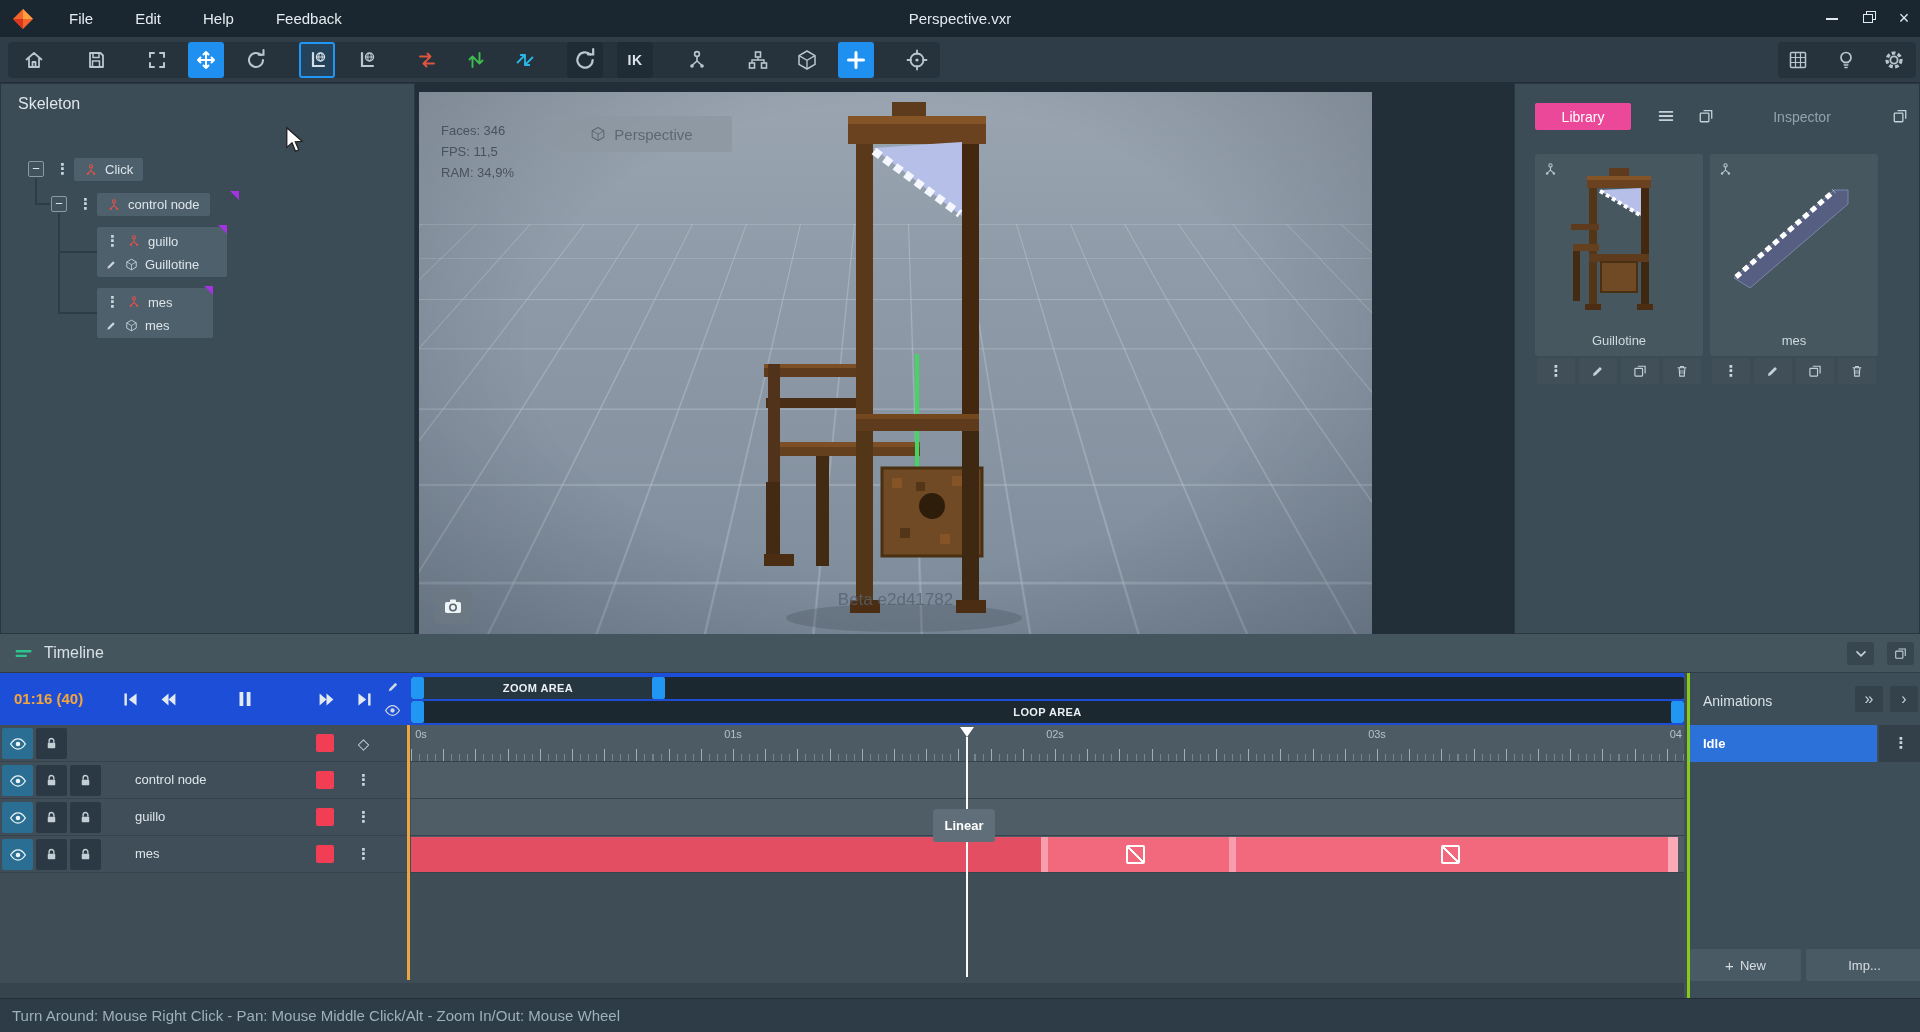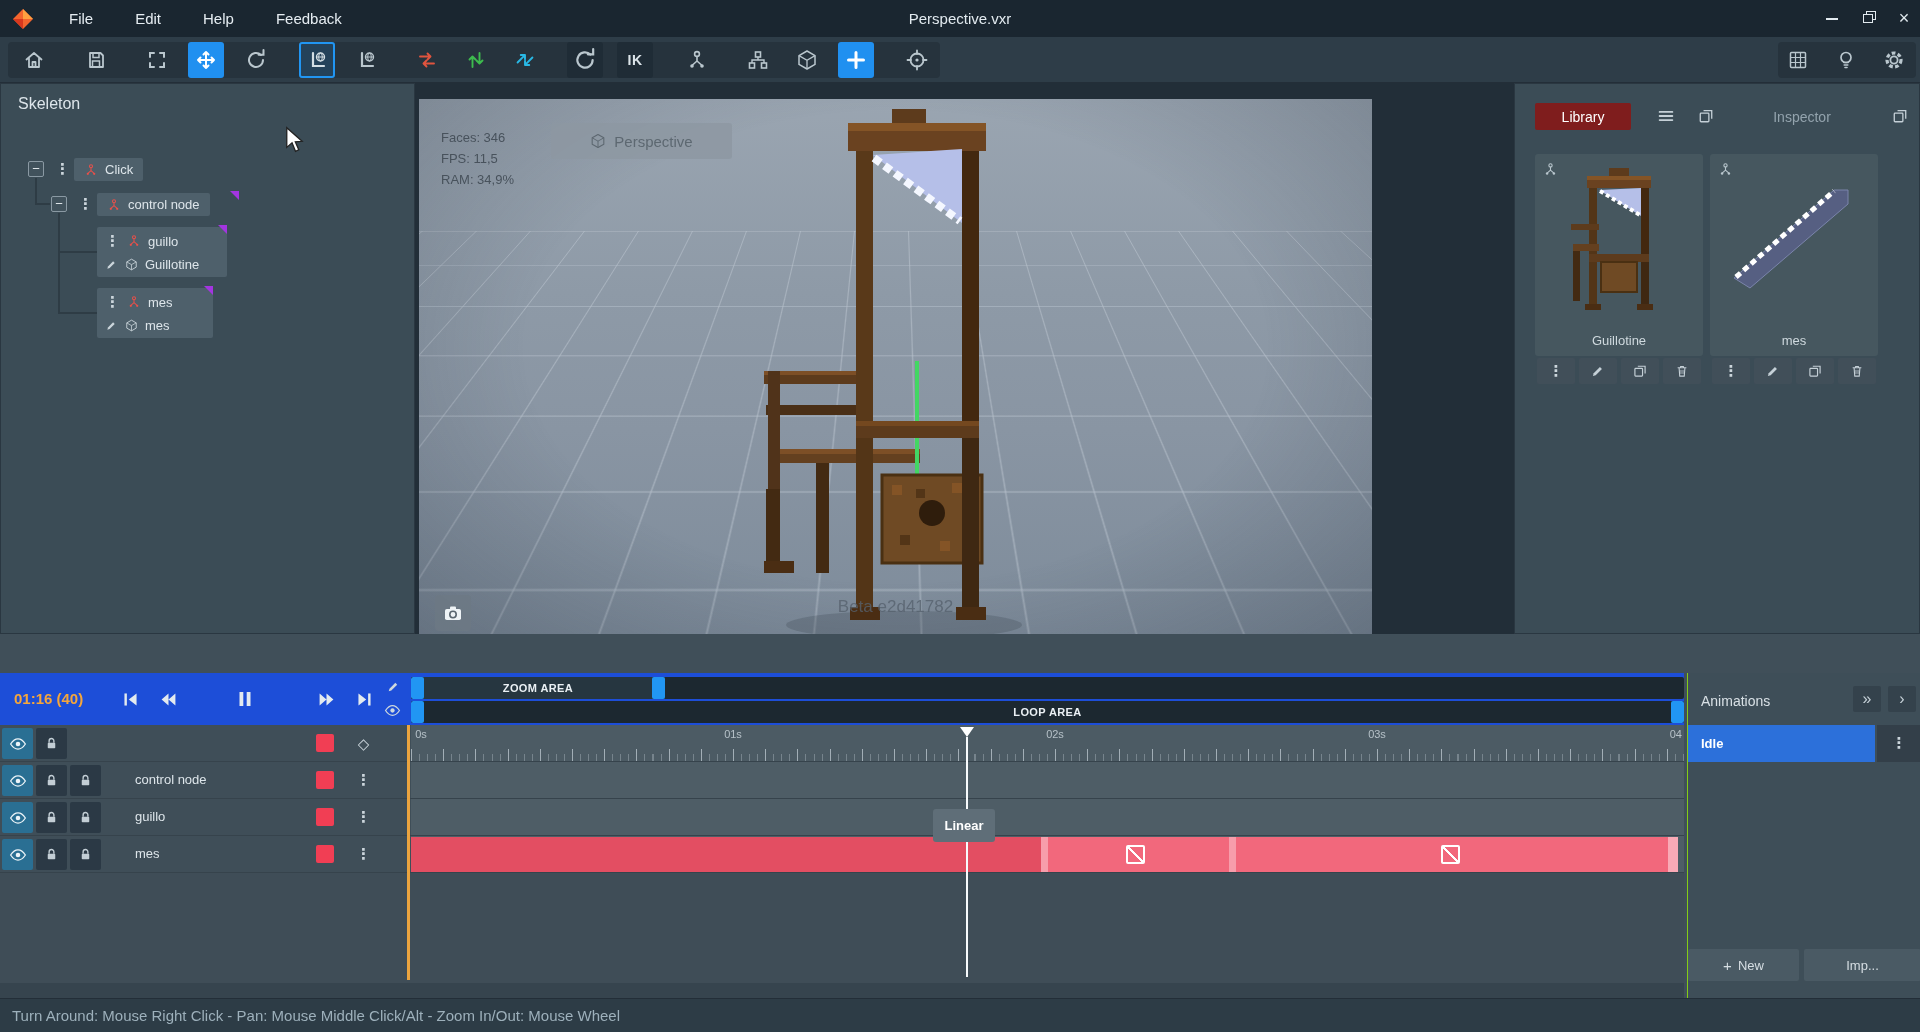--- a/index.html
+++ b/index.html
@@ -25,31 +25,31 @@
 
 .left-panel{position:absolute;left:0;top:83px;width:415px;height:551px;background:#3b4c56;border:1px solid #2a3741}
 .panel-title{position:absolute;left:17px;top:11px;font-size:16px;color:#dde5ea}
 .node-box{position:absolute;background:#4e606b;border-radius:2px}
 .node-row{position:absolute;display:flex;align-items:center;gap:7px;font-size:13px;color:#dde5ea}
 .collapse-box{position:absolute;width:16px;height:16px;border:1px solid #8a99a3;border-radius:2px;color:#e8eef2;font-size:13px;line-height:13px;text-align:center;background:#41525c}
 .dots{color:#ccd6dc;font-size:15px;font-weight:bold;line-height:1}
 .tree-line{position:absolute;background:#2e3c45}
 .flag{position:absolute;width:0;height:0;border-top:9px solid #a335e0;border-left:9px solid transparent}
 
-.viewport{position:absolute;left:419px;top:99px;width:953px;height:551px;overflow:hidden;background:linear-gradient(180deg,#9aa5b1 0%,#8e9aa7 35%,#8995a3 60%,#7d8b9a 100%)}
+.viewport{position:absolute;left:419px;top:92px;width:953px;height:551px;overflow:hidden;background:linear-gradient(180deg,#9aa5b1 0%,#8e9aa7 35%,#8995a3 60%,#7d8b9a 100%)}
 .vp-grid{position:absolute;left:-45%;top:24%;width:190%;height:170%;opacity:.5;background:linear-gradient(rgba(233,240,248,.55) 1.5px,transparent 1.5px),linear-gradient(90deg,rgba(233,240,248,.55) 1.5px,transparent 1.5px);background-size:54px 54px;transform:perspective(560px) rotateX(54deg);transform-origin:50% 0}
 .vp-vignette{position:absolute;inset:0;background:radial-gradient(ellipse at 50% 45%,rgba(0,0,0,0) 55%,rgba(35,45,58,.28) 100%)}
 .vp-stats{position:absolute;left:22px;top:28px;font-size:13px;line-height:21px;color:#48525c}
 .persp-btn{position:absolute;left:132px;top:24px;width:181px;height:36px;border-radius:3px;background:rgba(141,152,162,.85);display:flex;align-items:center;justify-content:center;gap:8px;color:#5d6871;font-size:15px}
 .vp-chip{position:absolute;width:36px;height:36px;border-radius:4px;background:rgba(109,121,132,.78);display:flex;align-items:center;justify-content:center;color:#eef3f6}
 .axis-chip{background:#2ea0f2;color:#fff}
 .watermark{position:absolute;left:0;right:0;top:498px;text-align:center;font-size:17px;color:rgba(86,97,110,.8)}
 
 .right-panel{position:absolute;left:1514px;top:83px;width:406px;height:551px;background:#3b4c56;border:1px solid #2a3741}
-.lib-tab{position:absolute;left:20px;top:19px;width:96px;height:27px;background:#7f1d1d;border-radius:2px;color:#fff;font-size:14px;display:flex;align-items:center;justify-content:center}
+.lib-tab{position:absolute;left:20px;top:19px;width:96px;height:27px;background:#ec4899;border-radius:2px;color:#fff;font-size:14px;display:flex;align-items:center;justify-content:center}
 .insp-tab{position:absolute;left:237px;top:19px;width:100px;height:27px;color:#93a3ad;font-size:14px;display:flex;align-items:center;justify-content:center}
 .icon-btn{position:absolute;width:26px;height:26px;display:flex;align-items:center;justify-content:center;color:#c5d0d7}
 .card{position:absolute;width:168px;height:202px;background:#46575f;border-radius:3px}
 .card-label{position:absolute;left:0;right:0;bottom:8px;text-align:center;font-size:13px;color:#cfd9de}
 .card-cell{position:absolute;top:274px;width:38px;height:26px;background:#414f59;border-radius:2px;display:flex;align-items:center;justify-content:center;color:#c5d0d7}
 
 .timeline{position:absolute;left:0;top:634px;width:1920px;height:364px;background:#404f59}
 .tl-header{position:absolute;left:0;top:0;width:1920px;height:39px;background:#45555e;border-bottom:1px solid #303d46}
 .tl-title{position:absolute;left:44px;top:10px;font-size:16px;color:#d8e0e5}
 .hdr-btn{position:absolute;top:8px;width:27px;height:23px;background:#38474f;border-radius:2px;display:flex;align-items:center;justify-content:center;color:#c5d0d7}
@@ -69,21 +69,21 @@
 .ruler-label{position:absolute;top:3px;font-size:11px;color:#b6c1c8;transform:translateX(-50%)}
 .tick-minor{position:absolute;left:0;right:0;bottom:0;height:7px;background:repeating-linear-gradient(90deg,rgba(160,172,180,.5) 0 1px,transparent 1px 8.05px)}
 .tick-major{position:absolute;left:0;right:0;bottom:0;height:12px;background:repeating-linear-gradient(90deg,rgba(178,190,198,.85) 0 1px,transparent 1px 32.2px)}
 .kf-bar{position:absolute;left:411px;top:203px;width:1267px;height:35px}
 .kf-seg{position:absolute;top:0;height:35px}
 .kf-marker{position:absolute;top:8px;width:19px;height:19px;border:2px solid #fff;border-radius:2px;background:linear-gradient(45deg,transparent 44%,#fff 44%,#fff 56%,transparent 56%)}
 .orange-line{position:absolute;left:407px;top:91px;width:3px;height:255px;background:#eba43f;z-index:3}
 .playhead-line{position:absolute;left:966px;top:103px;width:2px;height:240px;background:#f7fafc;z-index:3}
 .playhead-tri{position:absolute;left:960px;top:93px;width:0;height:0;border-left:7px solid transparent;border-right:7px solid transparent;border-top:10px solid #fff;z-index:3}
 .kf-tooltip{position:absolute;left:933px;top:175px;width:62px;height:33px;background:#5f6e78;border-radius:3px;display:flex;align-items:center;justify-content:center;font-size:13px;font-weight:bold;color:#fff;z-index:4}
-.anim-panel{position:absolute;left:1687px;top:39px;width:233px;height:325px;background:#3e4e58;border-left:1px solid #84cc16}
+.anim-panel{position:absolute;left:1687px;top:39px;width:233px;height:325px;background:#3e4e58;border-left:3px solid #84cc16}
 .anim-title{position:absolute;left:13px;top:20px;font-size:14px;color:#d8e0e5}
 .anim-btn{position:absolute;top:13px;width:28px;height:26px;background:#34424c;border-radius:2px;display:flex;align-items:center;justify-content:center;color:#c5d0d7;font-size:16px}
 .anim-item{position:absolute;left:0;top:52px;width:187px;height:37px;background:#2c70da;color:#fff;font-weight:bold;font-size:13px;display:flex;align-items:center;padding-left:13px}
 .anim-item-menu{position:absolute;left:189px;top:52px;width:44px;height:37px;background:#333f49;display:flex;align-items:center;justify-content:center;color:#ccd6dc}
 .tl-btn{position:absolute;top:276px;height:32px;background:#4a5a64;border-radius:2px;display:flex;align-items:center;justify-content:center;gap:6px;color:#d6dee3;font-size:13px}
 
 .statusbar{position:absolute;left:0;top:998px;width:1920px;height:34px;background:#2d3c46;display:flex;align-items:center;padding-left:12px;font-size:15px;color:#9db0bb;border-top:1px solid #232e38}
 </style>
 </head>
 <body>
@@ -566,20 +566,36 @@
         </svg>
       </div>
     <div class="card-cell" style="left:323px">
         <svg width="16" height="16" viewBox="0 0 22 22">
           <use href="#i-trash"></use>
         </svg>
       </div>
   </div>
 
   <div class="timeline">
+    <div class="tl-header">
+      <svg style="position:absolute;left:14px;top:10px" width="20" height="20" viewBox="0 0 22 22">
+          <path d="M3 8h15M3 13h10" stroke="#2ec48f" stroke-width="2.6" stroke-linecap="round" fill="none"></path>
+        </svg>
+      <div class="tl-title">Timeline</div>
+      <div class="hdr-btn" style="left:1847px">
+          <svg width="16" height="16" viewBox="0 0 22 22">
+            <use href="#i-chevdown"></use>
+          </svg>
+        </div>
+      <div class="hdr-btn" style="left:1887px">
+          <svg width="15" height="15" viewBox="0 0 22 22">
+            <use href="#i-copy"></use>
+          </svg>
+        </div>
+    </div>
 
     <div class="tl-controls">
       <div class="time-display">01:16 (40)</div>
       <div class="pb-btn" style="left:115px">
           <svg width="19" height="19" viewBox="0 0 22 22">
             <use href="#i-skipstart"></use>
           </svg>
         </div>
       <div class="pb-btn" style="left:153px">
           <svg width="19" height="19" viewBox="0 0 22 22">

